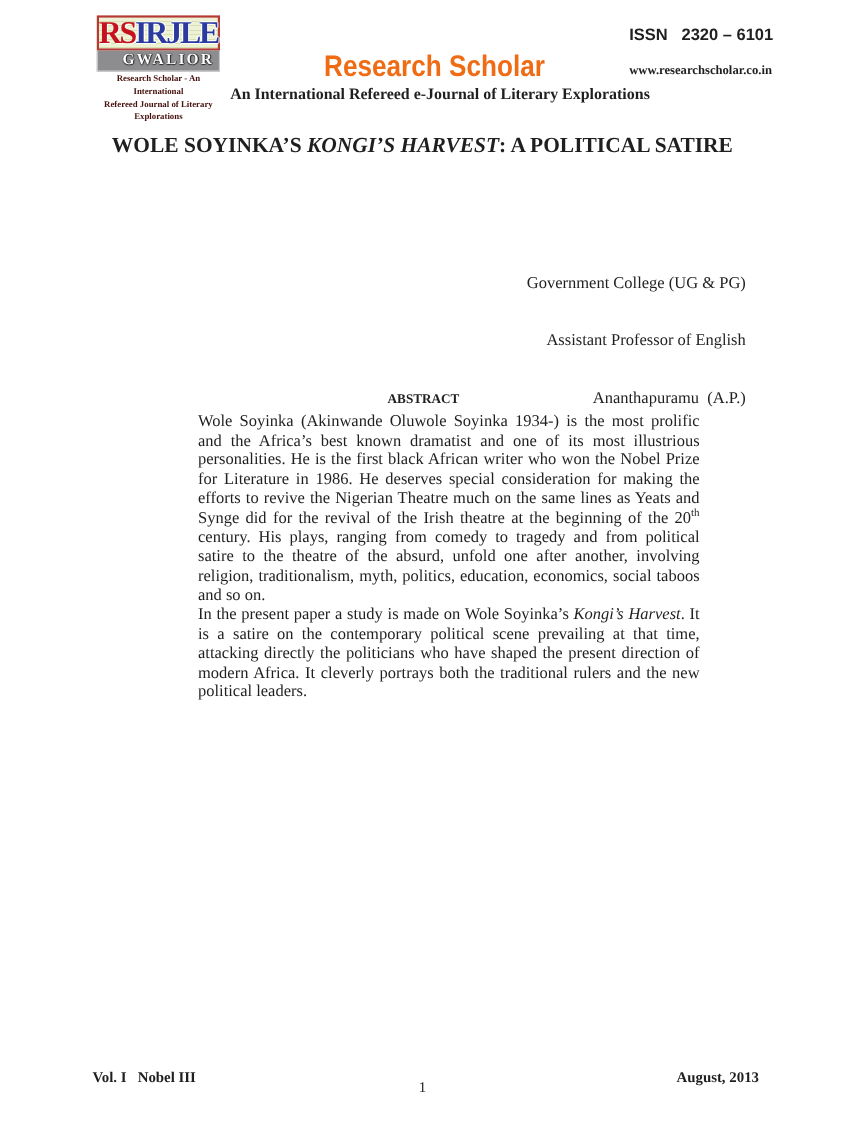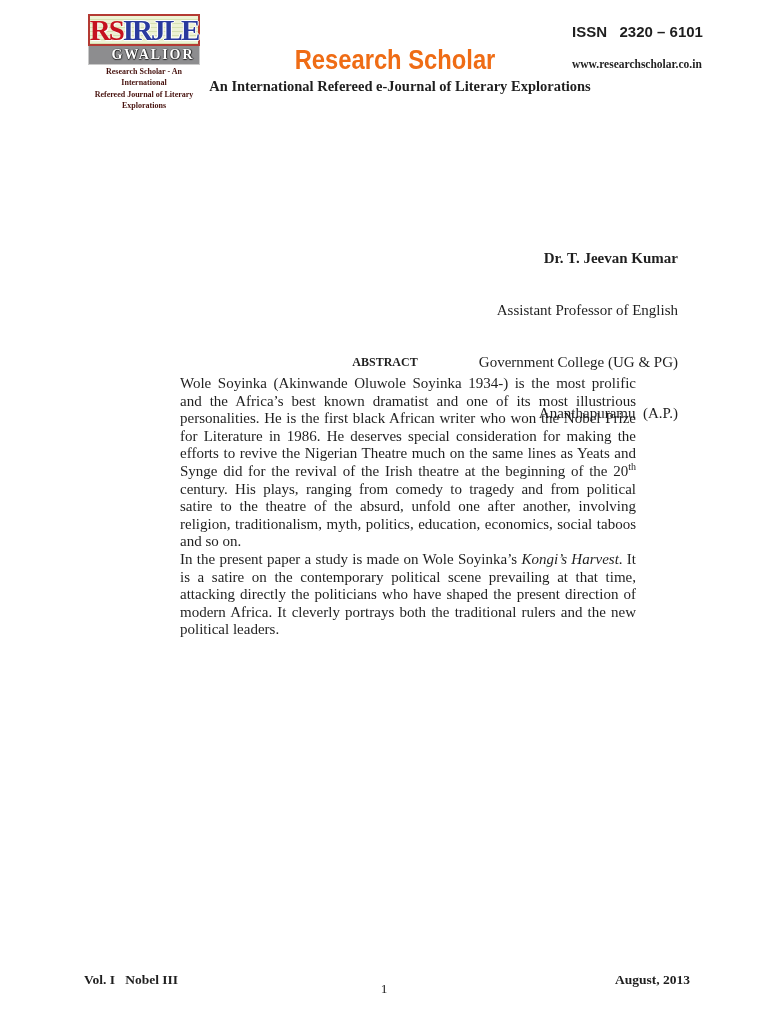--- a/index.html
+++ b/index.html
@@ -71,25 +71,25 @@
   </div>
 
   <div class="journal-name">Research Scholar</div>
   <div class="journal-sub">An International Refereed e-Journal of Literary Explorations</div>
 
   <div class="issn-block">
     <div class="issn">ISSN   2320 – 6101</div>
     <div class="website">www.researchscholar.co.in</div>
   </div>
 
+  <div class="title"><span>WOLE SOYINKA’S </span><span class="it">KONGI’S HARVEST</span><span>: A POLITICAL SATIRE</span></div>
 
   <div class="author">
-    <div class="author-name">Dr. T. Jeevan Kumar</div>
+    <div>Government College (UG &amp; PG)</div>
     <div>Assistant Professor of English</div>
-    <div>Government College (UG &amp; PG)</div>
     <div>Ananthapuramu  (A.P.)</div>
   </div>
 
   <div class="abs-head">ABSTRACT</div>
   <div class="abs-col">
     <p><span>Wole Soyinka (Akinwande Oluwole Soyinka 1934-) is the most prolific and the Africa’s best known dramatist and one of its most illustrious personalities.  He is the first black African writer who won the Nobel Prize for Literature in 1986.  He deserves special consideration for making the efforts to revive the Nigerian Theatre much on the same lines as Yeats and Synge did for the revival of the Irish theatre at the beginning of the 20</span><sup>th</sup><span> century.  His plays, ranging from comedy to tragedy and from political satire to the theatre of the absurd, unfold one after another, involving religion, traditionalism, myth, politics, education, economics, social taboos and so on.</span></p>
     <p><span>In the present paper a study is made on Wole Soyinka’s </span><span class="it">Kongi’s Harvest</span><span>.  It is a satire on the contemporary political scene prevailing at that time, attacking directly the politicians who have shaped the present direction of modern Africa.  It cleverly portrays both the traditional rulers and the new political leaders.</span></p>
   </div>
 
   <div class="footer-left">Vol. I   Nobel III</div>

